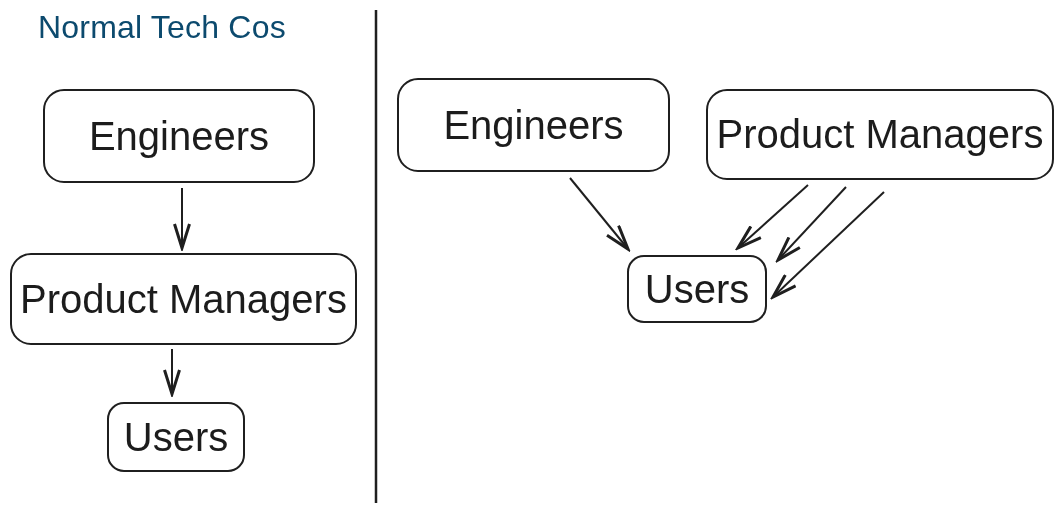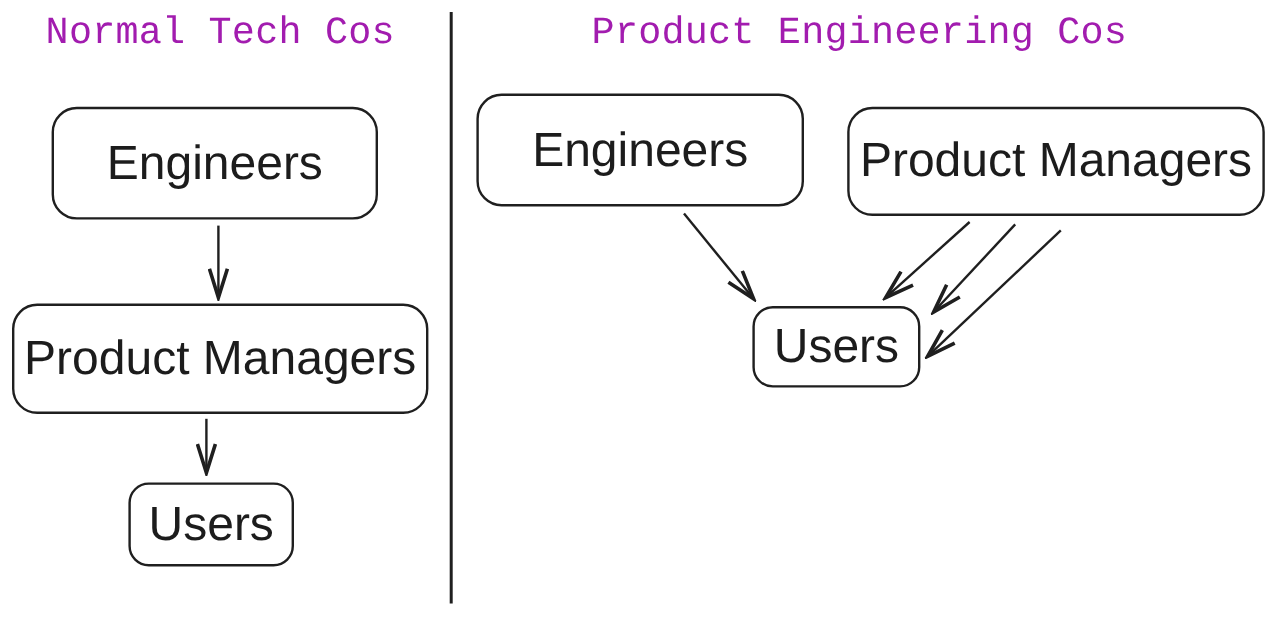--- a/index.html
+++ b/index.html
@@ -14,23 +14,22 @@
     background: #ffffff;
     font-family: "Liberation Sans", sans-serif;
     color: #1c1c1c;
     overflow: hidden;
   }
   .panel-title {
     position: absolute;
     font-size: 32px;
     line-height: 1.1;
     letter-spacing: 0.2px;
-    color: #a21caf;
+    color: #0c4a6e;
     white-space: nowrap;
-    font-family: Liberation Mono, monospace;
   }
   .node {
     position: absolute;
     border: 2.5px solid #1f1f1f;
     border-radius: 21px;
     background: #ffffff;
     display: flex;
     align-items: center;
     justify-content: center;
     font-size: 40px;
@@ -91,21 +90,20 @@
   </div>
 
   <div class="node" id="l-pm">
     <span>Product Managers</span>
   </div>
 
   <div class="node small" id="l-users">
     <span>Users</span>
   </div>
 
-  <div class="panel-title" id="right-title">Product Engineering Cos</div>
 
   <div class="node" id="r-engineers">
     <span>Engineers</span>
   </div>
 
   <div class="node" id="r-pm">
     <span>Product Managers</span>
   </div>
 
   <div class="node small" id="r-users">

